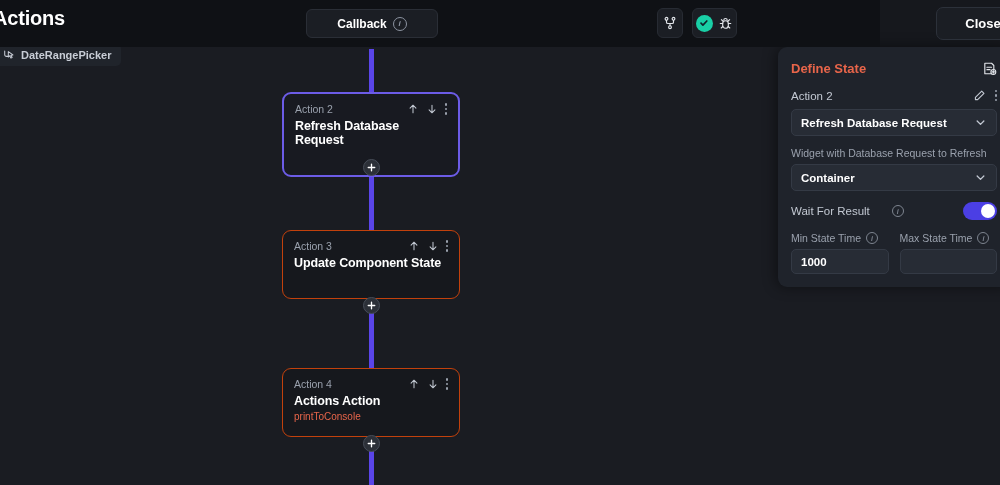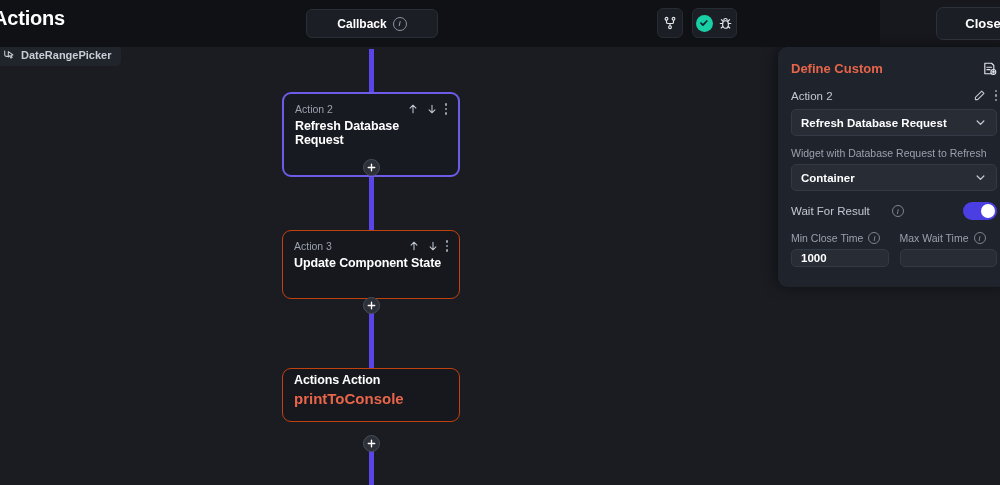--- a/index.html
+++ b/index.html
@@ -185,22 +185,22 @@
   }
   .card-title {
     padding: 4px 11px 0 11px;
     font-size: 12.5px;
     font-weight: 700;
     color: #ffffff;
     letter-spacing: -0.1px;
   }
   .card-sub {
     padding: 3px 11px 0 11px;
-    font-size: 15px;
-    font-weight: 700;
+    font-size: 10px;
+    font-weight: 400;
     color: #e8654a;
   }
   .card-pad { height: 14px; }
 
   
   .plus-node {
     position: absolute;
     left: 363px;
     width: 17px; height: 17px;
     border-radius: 50%;
@@ -305,21 +305,21 @@
     width: 14px; height: 14px;
     border-radius: 50%;
     background: #ffffff;
   }
   .two-col {
     display: flex;
     gap: 11px;
   }
   .col { flex: 1; }
   .text-input {
-    height: 18px;
+    height: 25px;
     background: #272c35;
     border: 1px solid #343a45;
     border-radius: 5px;
     display: flex;
     align-items: center;
     padding: 0 9px;
     font-size: 11.5px;
     font-weight: 700;
     color: #ffffff;
     box-sizing: border-box;
@@ -454,35 +454,51 @@
     <div class="card-pad"></div>
     <div class="card-pad"></div>
   </div>
   <div class="plus-node" style="top:250px;">
     <svg width="9" height="9" viewBox="0 0 10 10" stroke="#ffffff" stroke-width="1.5" stroke-linecap="round">
       <path d="M5 1.4v7.2M1.4 5h7.2"></path>
     </svg>
   </div>
 
   <div class="card" style="top:321px;">
+    <div class="card-row">
+      <span class="card-eyebrow">Action 4</span>
+      <span class="card-tools">
+        <svg width="12" height="12" viewBox="0 0 14 14" fill="none" stroke="#c3c9d3" stroke-width="1.2" stroke-linecap="round" stroke-linejoin="round">
+          <path d="M7 11.4V2.6M3.6 6 7 2.6 10.4 6"></path>
+        </svg>
+        <svg width="12" height="12" viewBox="0 0 14 14" fill="none" stroke="#c3c9d3" stroke-width="1.2" stroke-linecap="round" stroke-linejoin="round">
+          <path d="M7 2.6v8.8M3.6 8 7 11.4 10.4 8"></path>
+        </svg>
+        <span class="dots">
+            <i></i>
+            <i></i>
+            <i></i>
+          </span>
+      </span>
+    </div>
     <div class="card-title">Actions Action</div>
     <div class="card-sub">printToConsole</div>
     <div class="card-pad"></div>
   </div>
   <div class="plus-node" style="top:388px;">
     <svg width="9" height="9" viewBox="0 0 10 10" stroke="#ffffff" stroke-width="1.5" stroke-linecap="round">
       <path d="M5 1.4v7.2M1.4 5h7.2"></path>
     </svg>
   </div>
 </div>
 
 <div class="panel">
 
   <div class="panel-head">
-    <span class="panel-title">Define Custom</span>
+    <span class="panel-title">Define State</span>
     <span style="display:flex;">
       <svg width="15" height="15" viewBox="0 0 16 16" fill="none" stroke="#e3e6eb" stroke-width="1.2" stroke-linecap="round" stroke-linejoin="round">
         <path d="M3 2.4h7.2l2.4 2.4v8.8H3z"></path>
         <path d="M5.2 6.6h5M5.2 9.2h3.4"></path>
         <circle cx="12.1" cy="11.6" r="2.6" fill="#1f232b"></circle>
         <path d="M12.1 10.3v2.6M10.8 11.6h2.6"></path>
       </svg>
     </span>
   </div>
 
@@ -521,26 +537,26 @@
     <span class="toggle-lbl">
       <span>Wait For Result</span>
       <span class="info-sm">i</span>
     </span>
     <span class="toggle"></span>
   </div>
 
   <div class="two-col">
     <div class="col">
       <div class="field-label">
-        <span>Min Close Time</span>
+        <span>Min State Time</span>
         <span class="info-sm">i</span>
       </div>
       <div class="text-input">1000</div>
     </div>
     <div class="col">
       <div class="field-label">
-        <span>Max Wait Time</span>
+        <span>Max State Time</span>
         <span class="info-sm">i</span>
       </div>
       <div class="text-input"></div>
     </div>
   </div>
 </div>
 
 </body></html>

